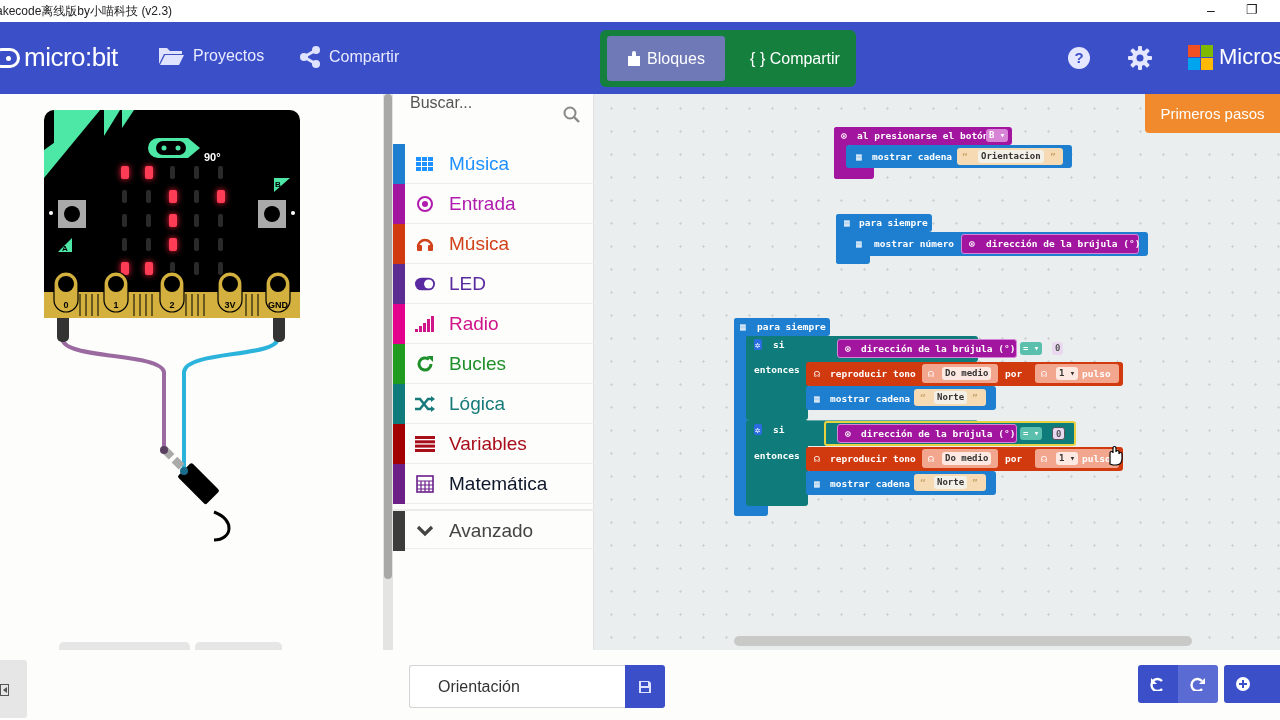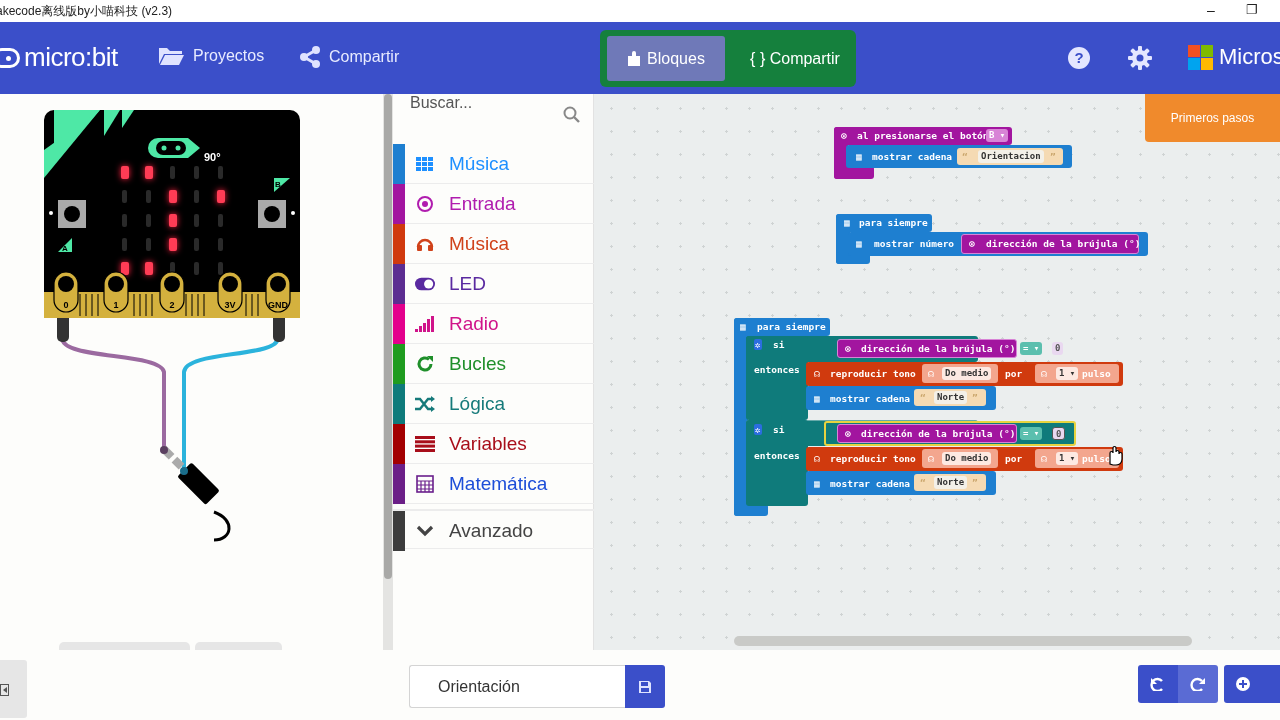--- a/index.html
+++ b/index.html
@@ -25,21 +25,21 @@
 .sim-scroll .thumb{position:absolute;left:1px;top:0;width:8px;height:485px;background:#a9a9a7;border-radius:4px}
 .toolbox{position:absolute;left:393px;top:94px;width:201px;height:556px;background:#fdfdfb;border-right:1px solid #e2e2e2}
 .search{position:absolute;left:0;top:0;width:201px;height:42px;display:flex;padding-left:17px;font-size:16px;color:#555}
 .search .sicon{position:absolute;right:14px;top:12px}
 .cat{position:absolute;left:0;width:201px;height:40px;display:flex;align-items:center;border-bottom:1px solid #ececec}
 .cat .bar{position:absolute;left:0;top:0;width:12px;height:40px}
 .cat .ci{position:absolute;left:22px;top:10px;width:20px;height:20px;display:flex;align-items:center;justify-content:center}
 .cat .cl{position:absolute;left:56px;top:9px;font-size:19px}
 .workspace{position:absolute;left:594px;top:94px;width:686px;height:556px;background:#ebeeee;overflow:hidden;
  background-image:radial-gradient(circle,#cfd3d3 1px,transparent 1.3px);background-size:23px 23px;background-position:6px 3px}
-.primeros{position:absolute;right:0;top:0;width:135px;height:48px;background:#f08a2c;color:#fff;font-size:12px;display:flex;align-items:center;justify-content:center;border-radius:0 0 0 4px}
+.primeros{position:absolute;right:0;top:0;width:135px;height:39px;background:#f08a2c;color:#fff;font-size:15px;display:flex;align-items:center;justify-content:center;border-radius:0 0 0 4px}
 .hscroll{position:absolute;left:140px;top:542px;width:458px;height:10px;background:#c9cac7;border-radius:5px}
 .b{position:absolute;border-radius:3px}
 .t{position:absolute;font-family:"DejaVu Sans Mono","Liberation Mono",monospace;font-size:9.5px;font-weight:bold;color:#fff;white-space:nowrap}
 .pill{position:absolute;height:13px;border-radius:3px;font-family:"DejaVu Sans Mono",monospace;font-size:9px;font-weight:bold;padding:0 3px;line-height:13px;white-space:nowrap}
 .bottom{position:absolute;left:0;top:650px;width:1280px;height:70px;background:#fdfdfb}
 .dl{position:absolute;left:33px;top:10px;width:338px;height:58px;background:#5d22c4;border-radius:3px;color:#fff;display:flex;align-items:center;justify-content:center;gap:12px;font-size:22px;font-weight:bold}
 .collapse{position:absolute;left:0;top:10px;width:27px;height:58px;background:#e6e6e6;border-radius:0 3px 3px 0}
 .proj{position:absolute;left:409px;top:15px;width:216px;height:43px;border:1px solid #d4d4d4;border-right:none;border-radius:3px 0 0 3px;background:#fff;font-size:16px;color:#333;padding:0 28px;font-family:"Liberation Sans",sans-serif;outline:none}
 .save{position:absolute;left:625px;top:15px;width:40px;height:43px;background:#3b4fc9;border-radius:0 3px 3px 0;display:flex;align-items:center;justify-content:center}
 .undo{position:absolute;left:1138px;top:15px;width:40px;height:38px;background:#3b4fc9;border-radius:3px 0 0 3px;display:flex;align-items:center;justify-content:center}
@@ -323,21 +323,21 @@
     <span class="cl" style="color:#a80e1a">Variables</span>
       </div>
       <div class="cat" style="top: 370px;">
         <span class="bar" style="background:#6b1f87"></span>
     <span class="ci">
           <svg width="18" height="18" viewBox="0 0 18 18">
             <rect x="1" y="1" width="16" height="16" stroke="#6a1e8c" stroke-width="1.6" fill="none"></rect>
             <path d="M1 6h16M5 6v11M9 6v11M13 6v11M1 10h16M1 14h16" stroke="#6a1e8c" stroke-width="1.2"></path>
           </svg>
         </span>
-    <span class="cl" style="color:#1d4ed8">Matemática</span>
+    <span class="cl" style="color:#0f172a">Matemática</span>
       </div>
       <div class="cat" style="top: 415px; border-top: 2px solid rgb(236, 236, 236);">
         <span class="bar" style="background:#3c3c3c"></span>
     <span class="ci">
           <svg width="18" height="12" viewBox="0 0 18 12">
             <path d="M2 2l7 7 7-7" stroke="#444444" stroke-width="3.2" fill="none"></path>
           </svg>
         </span>
     <span class="cl" style="color:#444444">Avanzado</span>
       </div>

